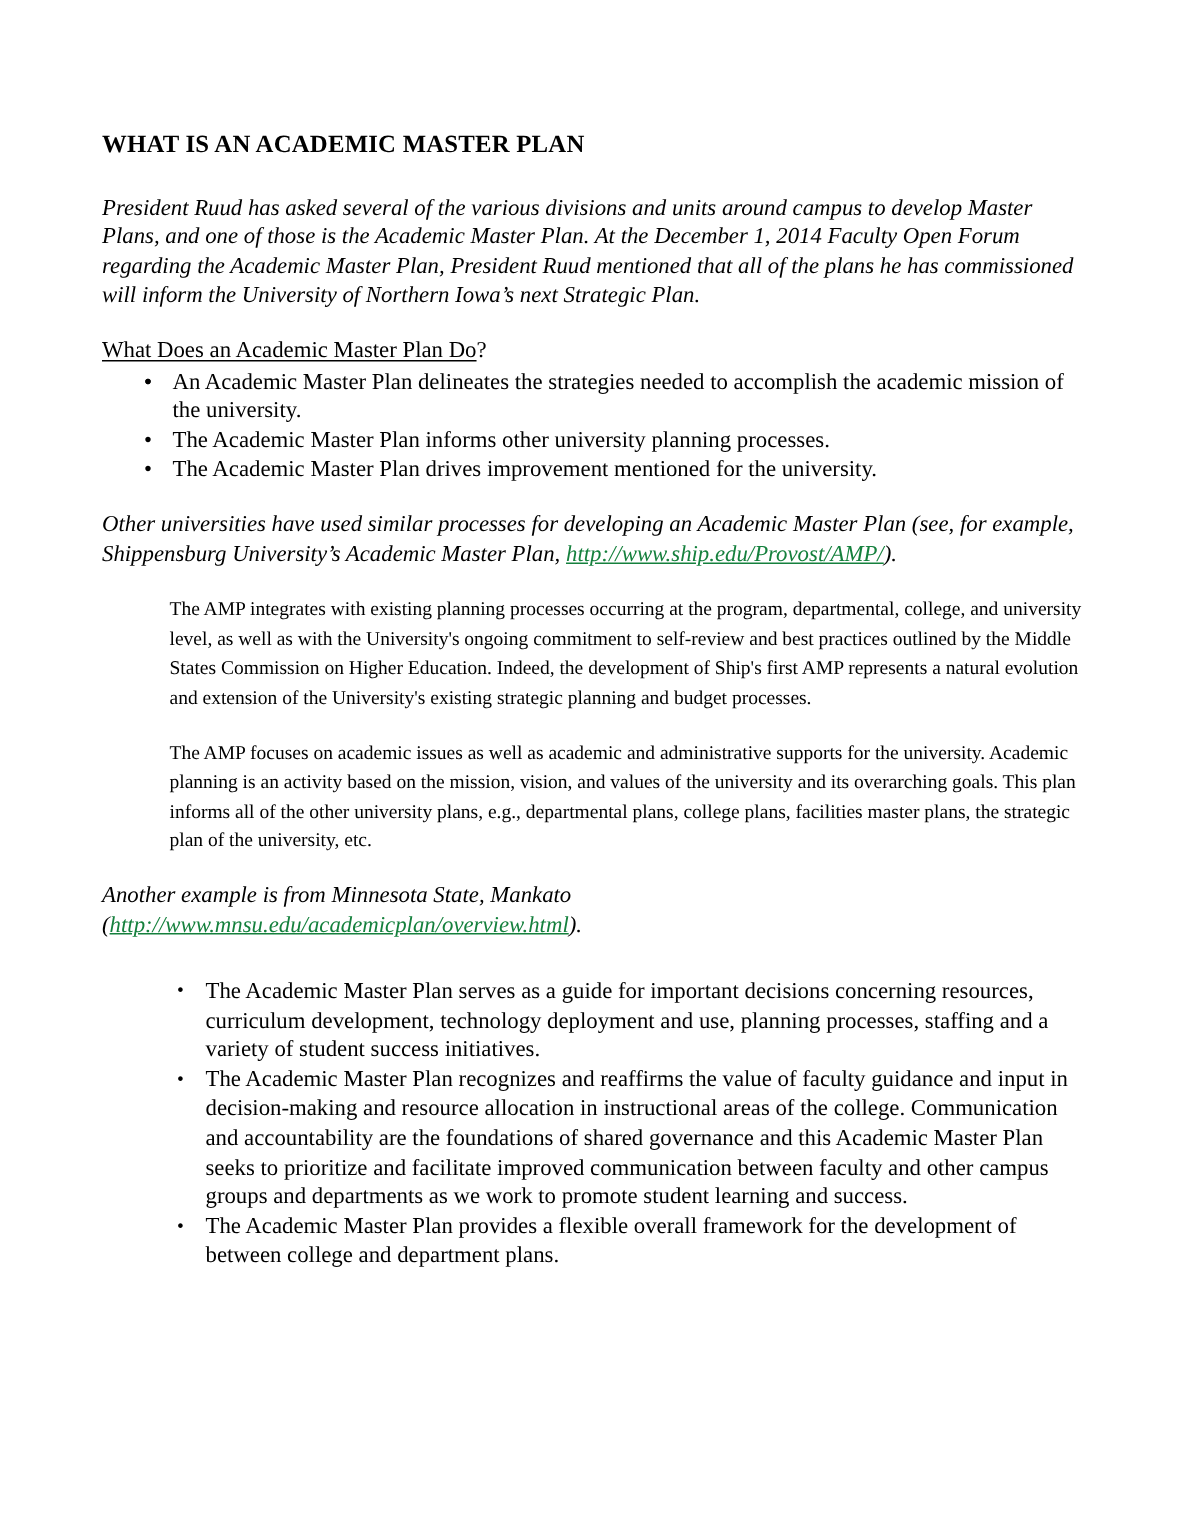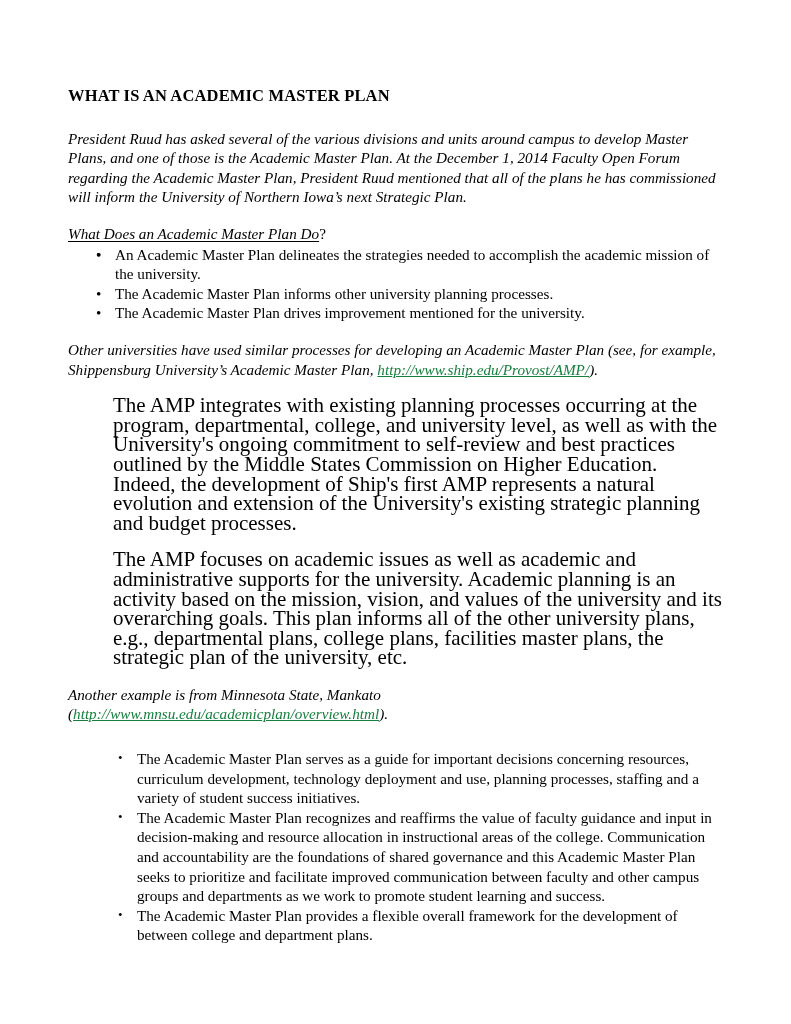--- a/index.html
+++ b/index.html
@@ -46,21 +46,20 @@
     font-style: italic;
   }
   .section-heading {
     font-size: 15.2px;
     line-height: 19.6px;
     margin: 0 0 1px 0;
   }
   .section-heading .u {
     text-decoration: underline;
     text-underline-offset: 1.5px;
-    font-style: italic;
   }
   
   ul.round-list {
     list-style: none;
     margin: 0 0 17px 0;
     padding: 0;
   }
   ul.round-list > li {
     position: relative;
     padding-left: 47px;
@@ -73,21 +72,21 @@
     left: 28px;
     top: 0;
     font-size: 15.2px;
     line-height: 19.6px;
   }
   
   .quote-block {
     margin: 0 0 17px 0;
   }
   p.quote-para {
-    font-size: 21px;
+    font-size: 13px;
     line-height: 19.6px;
     margin: 0 0 17px 0;
     padding-left: 45px;
     padding-right: 0;
   }
   p.quote-para:last-child {
     margin-bottom: 0;
   }
   
   ul.dot-list {

